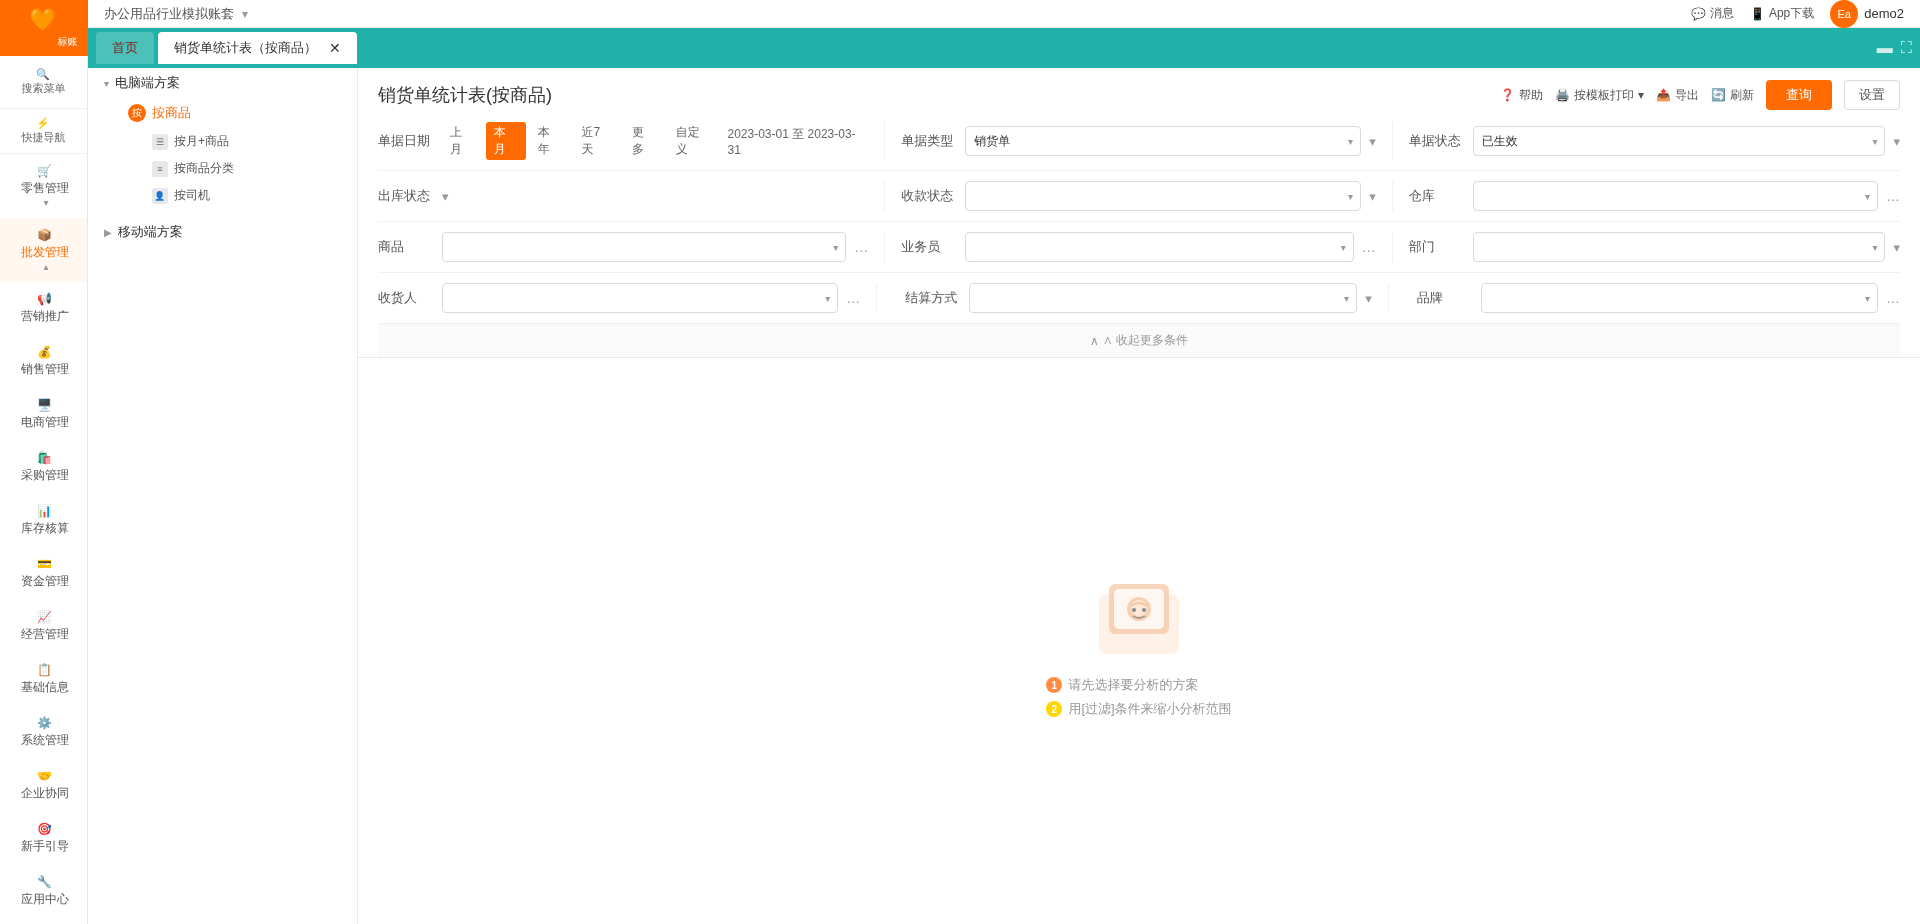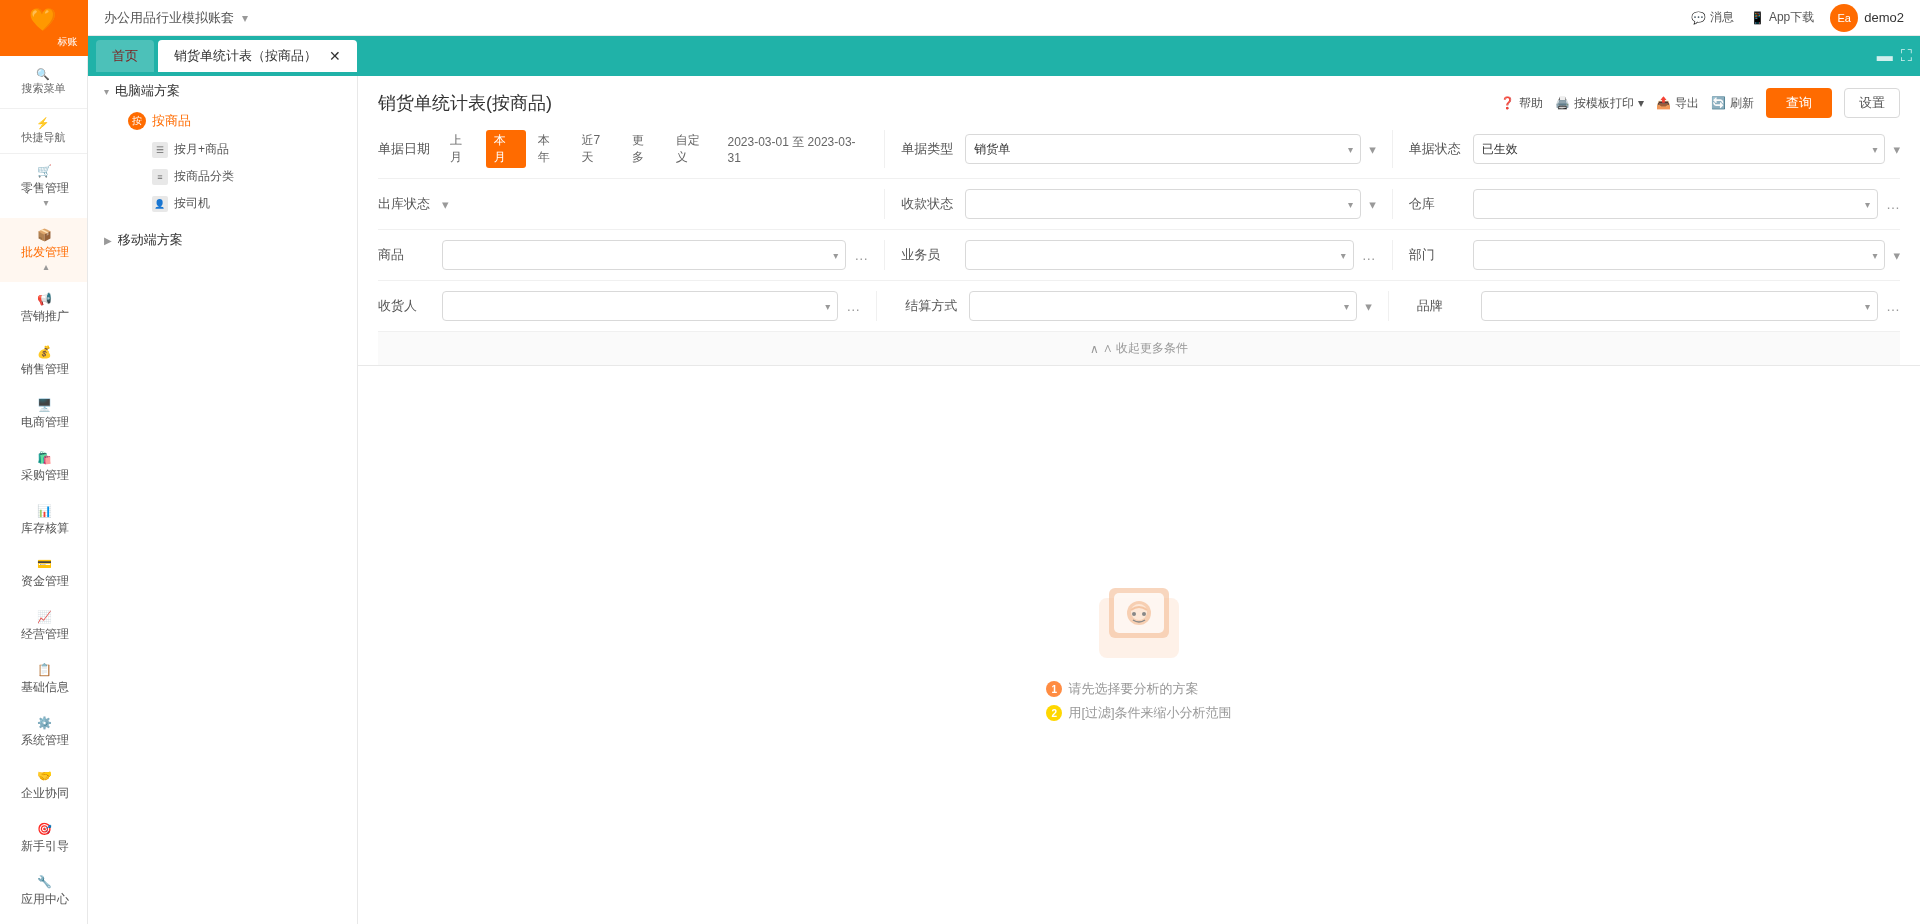--- a/index.html
+++ b/index.html
@@ -17,21 +17,21 @@
     .sidebar-menu-items { flex: 1; width: 100%; overflow-y: auto; }
     .sidebar-item { width: 100%; padding: 10px 4px; display: flex; flex-direction: column; align-items: center; cursor: pointer; font-size: 12px; color: #555; border-left: 3px solid transparent; }
     .sidebar-item.active { color: #ff6b00; background: #fff7f0; }
     .sidebar-item-label { margin-top: 2px; text-align: center; }
     .sidebar-item-arrow { font-size: 10px; color: #999; margin-left: 2px; }
 
     
     .main { flex: 1; display: flex; flex-direction: column; overflow: hidden; }
 
     
-    .header { height: 36px; background: #fff; display: flex; align-items: center; padding: 0 16px; border-bottom: 1px solid #e8e8e8; justify-content: space-between; }
+    .header { height: 28px; background: #fff; display: flex; align-items: center; padding: 0 16px; border-bottom: 1px solid #e8e8e8; justify-content: space-between; }
     .header-left { display: flex; align-items: center; gap: 8px; }
     .header-title { font-size: 13px; color: #555; }
     .header-dropdown { color: #999; font-size: 12px; cursor: pointer; }
     .header-right { display: flex; align-items: center; gap: 16px; }
     .header-btn { font-size: 12px; color: #555; cursor: pointer; display: flex; align-items: center; gap: 4px; }
     .header-user { display: flex; align-items: center; gap: 6px; cursor: pointer; }
     .header-avatar { width: 28px; height: 28px; border-radius: 50%; background: #ff6b00; display: flex; align-items: center; justify-content: center; color: #fff; font-size: 11px; }
 
     
     .tabbar { height: 40px; background: #20b2a8; display: flex; align-items: center; padding: 0 8px; gap: 4px; }

